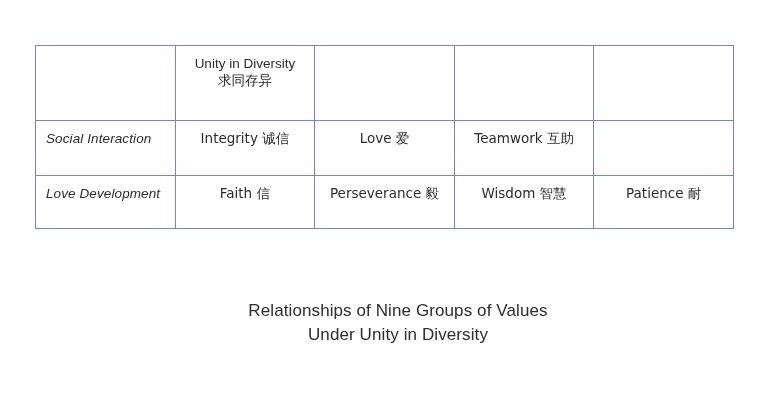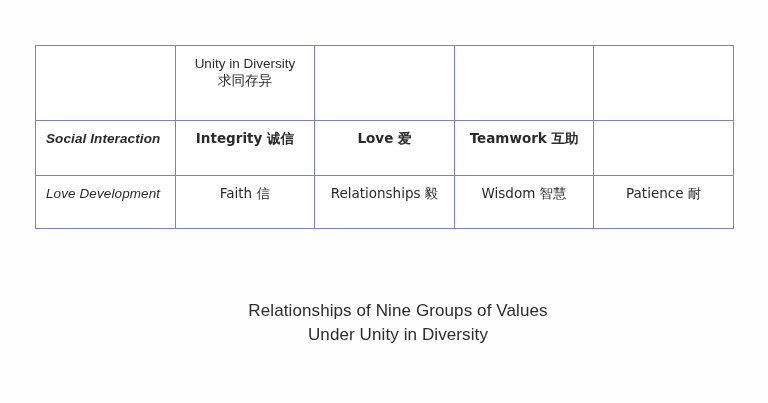--- a/index.html
+++ b/index.html
@@ -47,21 +47,21 @@
   #values-table td.rowlabel {
     text-align: left;
     font-style: italic;
     padding-left: 10px;
     letter-spacing: 0.1px;
   }
 
   
   tr.r-header td { height: 61px; }
   tr.r-balancing td { height: 47px; }
-  tr.r-social td { height: 41px; font-weight: bold; }
+  tr.r-social td { height: 41px; }
   tr.r-self td { height: 39px; }
 
   .cn { font-family: "DejaVu Sans", "Liberation Sans", sans-serif; }
 
   .hdr-line2 { display: block; }
 
   .empty-cell { }
 
   
   #caption {
@@ -109,21 +109,21 @@
         <td class="rowlabel">Social Interaction</td>
         <td class="cn">Integrity 诚信</td>
         <td class="cn">Love 爱</td>
         <td class="cn">Teamwork 互助</td>
         <td class="empty-cell"></td>
       </tr>
 
       <tr class="r-self">
         <td class="rowlabel">Love Development</td>
         <td class="cn">Faith 信</td>
-        <td class="cn">Relationships 毅</td>
+        <td class="cn">Perseverance 毅</td>
         <td class="cn">Wisdom 智慧</td>
         <td class="cn">Patience 耐</td>
       </tr>
     </tbody>
   </table>
 
   <div id="caption">
     <span>Relationships of Nine Groups of Values</span>
     <span>Under Unity in Diversity</span>
   </div>

